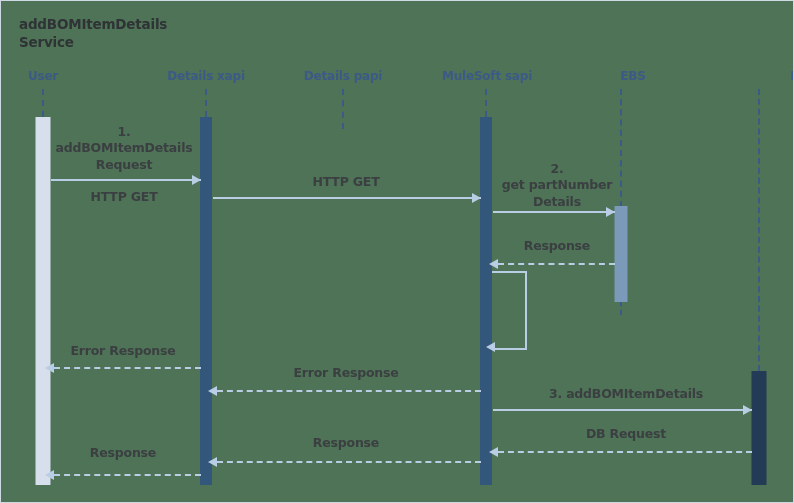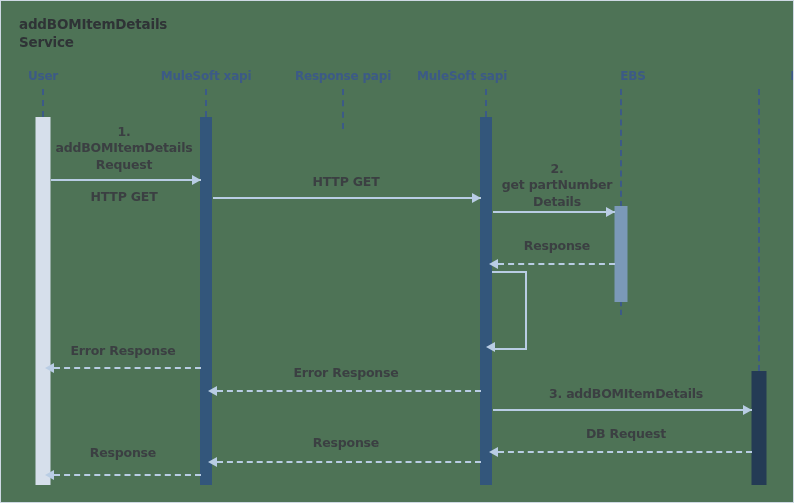--- a/index.html
+++ b/index.html
@@ -103,23 +103,23 @@
 </style>
 </head>
 <body>
 
 <div id="canvas">
 
   <div id="title">addBOMItemDetails
 Service</div>
 
   <div class="lifeline-label" style="left:42px;">User</div>
-  <div class="lifeline-label" style="left:205px;">MuleSoft xapi</div>
-  <div class="lifeline-label" style="left:342px;">Response papi</div>
-  <div class="lifeline-label" style="left:461px;">MuleSoft sapi</div>
+  <div class="lifeline-label" style="left:205px;">Details xapi</div>
+  <div class="lifeline-label" style="left:342px;">Details papi</div>
+  <div class="lifeline-label" style="left:486px;">MuleSoft sapi</div>
   <div class="lifeline-label" style="left:620px;margin-left:12px;">EBS</div>
   <div class="lifeline-label" style="left:802px;">IWE</div>
 
   <div class="lifeline-stem" style="left:42px;  top:88px; height:28px;"></div>
   <div class="lifeline-stem" style="left:205px; top:88px; height:28px;"></div>
   <div class="lifeline-stem" style="left:342px; top:88px; height:40px;"></div>
   <div class="lifeline-stem" style="left:485px; top:88px; height:28px;"></div>
   <div class="lifeline-stem" style="left:620px; top:88px; height:118px;"></div>
   <div class="lifeline-stem" style="left:758px; top:88px; height:282px;"></div>
 

